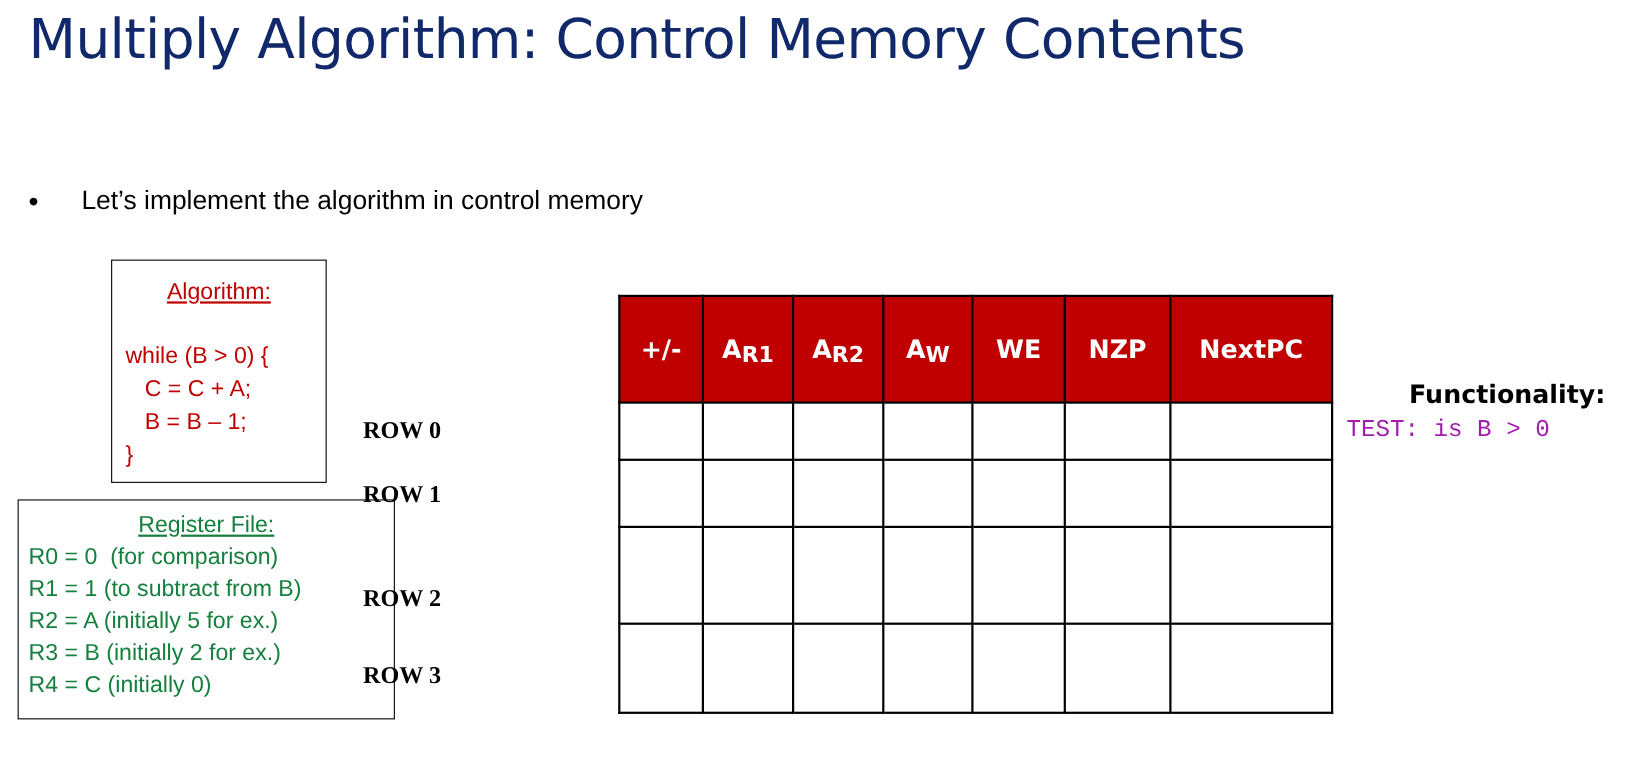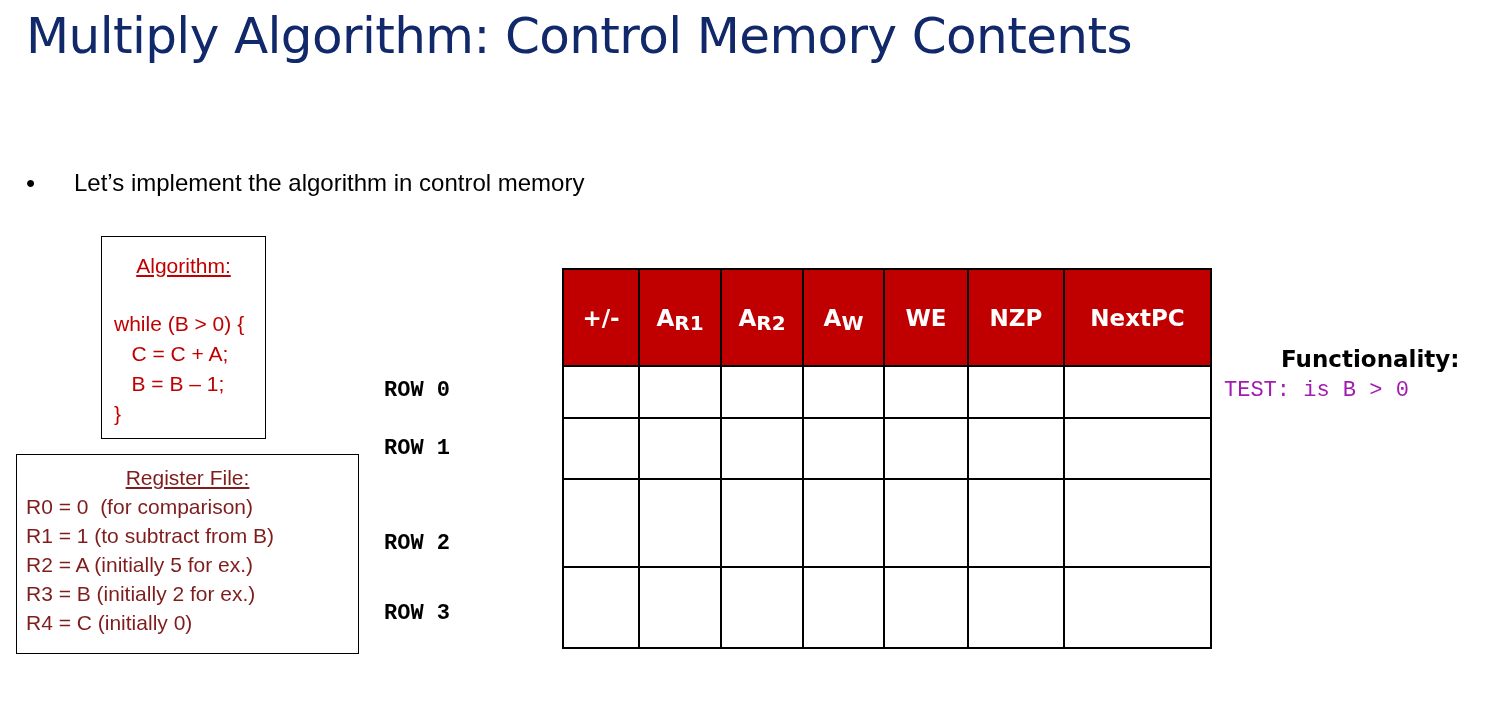--- a/index.html
+++ b/index.html
@@ -52,21 +52,21 @@
     line-height: 34px;
     color: #000;
     white-space: nowrap;
   }
 
   
   #algorithm-box {
     position: absolute;
     left: 101px;
     top: 236px;
-    width: 165px;
+    width: 196px;
     height: 203px;
     border: 1.4px solid #000000;
     box-sizing: border-box;
     color: #c00000;
     font-size: 21px;
     line-height: 30px;
   }
   #algorithm-title {
     text-align: center;
     text-decoration: underline;
@@ -84,21 +84,21 @@
 
   
   #register-box {
     position: absolute;
     left: 16px;
     top: 454px;
     width: 343px;
     height: 200px;
     border: 1.4px solid #000000;
     box-sizing: border-box;
-    color: #7f1d1d;
+    color: #15803d;
     font-size: 21px;
     line-height: 29px;
   }
   #register-title {
     text-align: center;
     text-decoration: underline;
     margin-top: 8px;
     font-size: 21px;
   }
   .reg-line {
@@ -142,25 +142,24 @@
     background: #ffffff;
   }
   .row-h0 { height: 52px; }
   .row-h1 { height: 61px; }
   .row-h2 { height: 88px; }
   .row-h3 { height: 81px; }
 
   
   .row-label {
     position: absolute;
-    font-family: Liberation Mono, monospace;
+    font-family: Liberation Serif, serif;
     font-weight: bold;
     font-size: 22px;
     color: #000000;
-    text-align: right;
     width: 120px;
     white-space: nowrap;
   }
   #row-label-0 { left: 330px; top: 378px; }
   #row-label-1 { left: 330px; top: 436px; }
   #row-label-2 { left: 330px; top: 515px; margin-top: 16px; }
   #row-label-3 { left: 330px; top: 601px; }
 
   
   #functionality-header {

